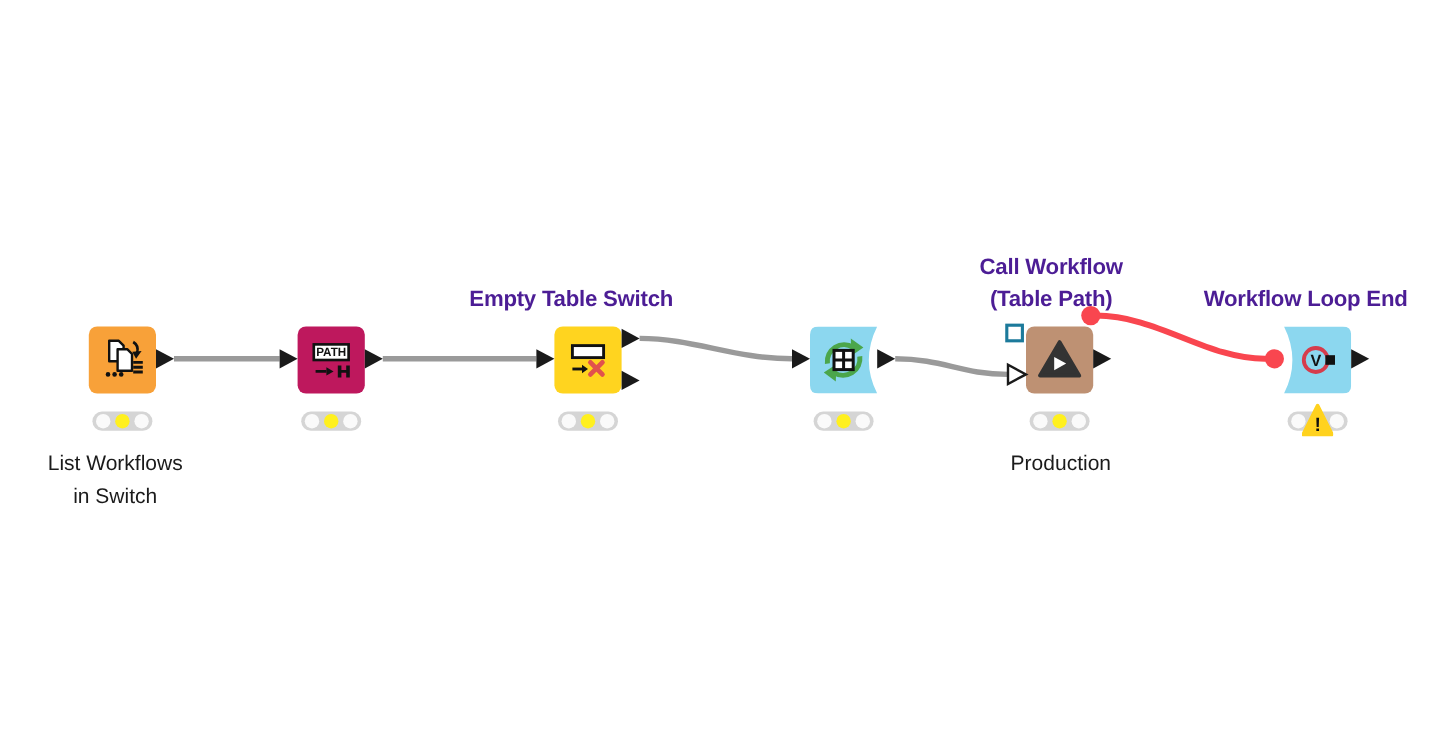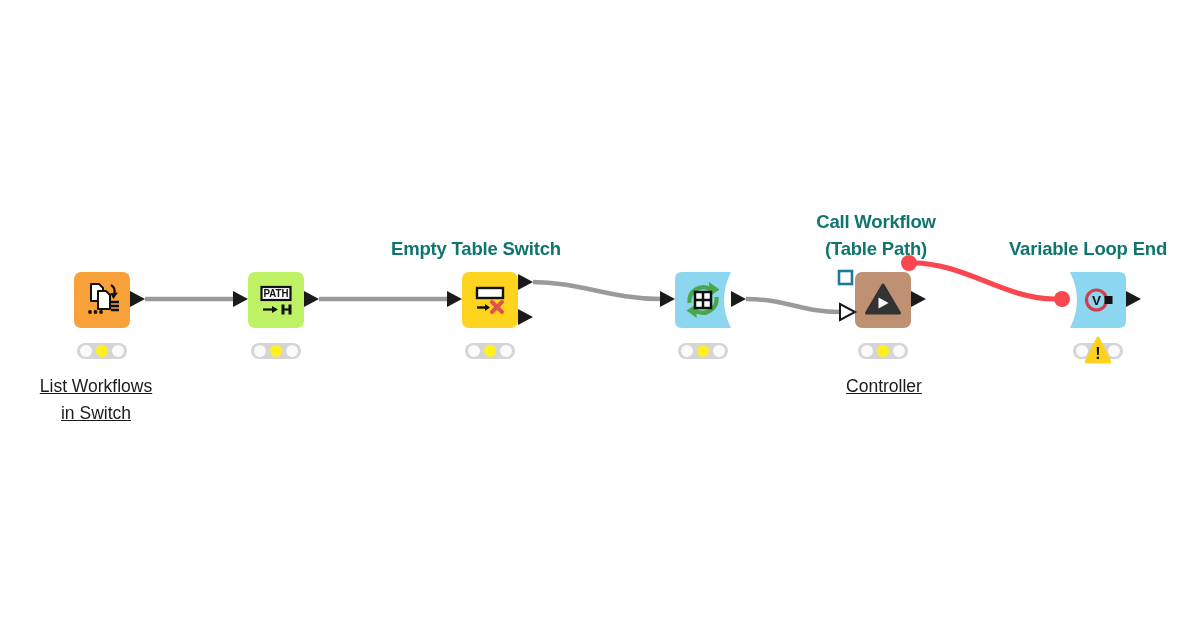--- a/index.html
+++ b/index.html
@@ -1,24 +1,24 @@
 <!DOCTYPE html>
 <html><head>
 <meta charset="utf-8">
 <style>
   html,body{margin:0;padding:0;background:#fff;}
   .canvas{position:relative;width:1200px;height:630px;background:#ffffff;overflow:hidden;
           font-family:"Liberation Sans",sans-serif;}
   .node-title{position:absolute;transform:translateX(-50%);text-align:center;
-      font-weight:bold;font-size:18.5px;line-height:27px;color:#0f766e;
+      font-weight:bold;font-size:18.5px;line-height:27px;color:#4c1d95;
       white-space:nowrap;letter-spacing:-0.2px;z-index:2;}
   .node-title span{display:block;}
   .node-label{position:absolute;transform:translateX(-50%);text-align:center;
       font-size:17.5px;line-height:27px;color:#1b1b1b;white-space:nowrap;z-index:2;}
-  .node-label span{display:block;text-decoration:underline;}
+  .node-label span{display:block;}
   .node-body{position:absolute;width:56px;height:56px;border-radius:7px;z-index:2;}
   .loop-body{position:absolute;width:56px;height:56px;z-index:2;}
   .loop-body .shape{position:absolute;left:0;top:0;}
   .icon{position:absolute;left:8px;top:8px;}
   .traffic{position:absolute;top:343px;width:50px;height:16px;border-radius:8px;
       display:flex;align-items:center;justify-content:center;gap:4px;z-index:2;}
   .dot{width:12px;height:12px;border-radius:50%;}
   .dot.hidden{background:transparent;}
   #wires{position:absolute;left:0;top:0;z-index:5;pointer-events:none;}
   .warning-icon{position:absolute;z-index:6;}
@@ -43,21 +43,21 @@
   <div class="traffic" style="left: 77px; background: rgb(213, 213, 213);">
     <span class="dot" style="background: rgb(250, 250, 250);"></span>
     <span class="dot" style="background: rgb(255, 240, 30);"></span>
     <span class="dot" style="background: rgb(250, 250, 250);"></span>
   </div>
   <div class="node-label" style="left:96px;top:373px">
     <span>List Workflows</span>
     <span>in Switch</span>
   </div>
 
-  <div class="node-body" style="left: 248px; top: 272px; background: #bef264;">
+  <div class="node-body" style="left: 248px; top: 272px; background: #be185d;">
     <svg class="icon" width="40" height="40" viewBox="0 0 40 40">
       <rect x="5.5" y="7" width="29" height="13" fill="#fff" stroke="#111" stroke-width="2.2"></rect>
       <text x="20" y="17" text-anchor="middle" font-size="10" font-weight="bold" fill="#111" textLength="25" lengthAdjust="spacingAndGlyphs">PATH</text>
       <path d="M7,29.5 H16" stroke="#111" stroke-width="2.2"></path>
       <polygon points="16,26 16,33 22,29.5" fill="#111"></polygon>
       <path d="M27,24.5 V34.5 M34,24.5 V34.5" stroke="#111" stroke-width="3"></path>
       <path d="M27,29.5 H34" stroke="#111" stroke-width="2.2"></path>
     </svg>
   </div>
   <div class="traffic" style="left: 251px; background: rgb(213, 213, 213);">
@@ -111,25 +111,25 @@
       <polygon points="20,5 36.5,33 3.5,33" stroke-width="3" stroke-linejoin="round" stroke="#333" fill="#333333"></polygon>
       <polygon points="15.5,17.5 15.5,28.5 25.5,23" fill="#fff"></polygon>
     </svg>
   </div>
   <div class="traffic" style="left: 858px; background: rgb(213, 213, 213);">
     <span class="dot" style="background: rgb(250, 250, 250);"></span>
     <span class="dot" style="background: rgb(255, 240, 30);"></span>
     <span class="dot" style="background: rgb(250, 250, 250);"></span>
   </div>
   <div class="node-label" style="left:884px;top:373px">
-    <span>Controller</span>
+    <span>Production</span>
   </div>
 
   <div class="node-title" style="left:1088px;top:235px">
-    <span>Variable Loop End</span>
+    <span>Workflow Loop End</span>
   </div>
   <div class="loop-body" style="left:1070px;top:272px">
     <svg class="shape" width="56" height="56" viewBox="0 0 56 56">
       <path d="M0,0 Q14,28 0,56 H49 Q56,56 56,49 V7 Q56,0 49,0 Z" fill="#8CD7EF"></path>
     </svg>
     <svg class="icon" style="left:10px" width="40" height="40" viewBox="0 0 40 40">
       <circle cx="16.5" cy="20" r="10" fill="none" stroke-width="3.2" stroke="#D63C4C"></circle>
       <text x="16.5" y="24.8" text-anchor="middle" font-size="13.5" font-weight="bold" fill="#111">V</text>
       <rect x="24.5" y="16" width="8" height="8" fill="#111"></rect>
     </svg>

